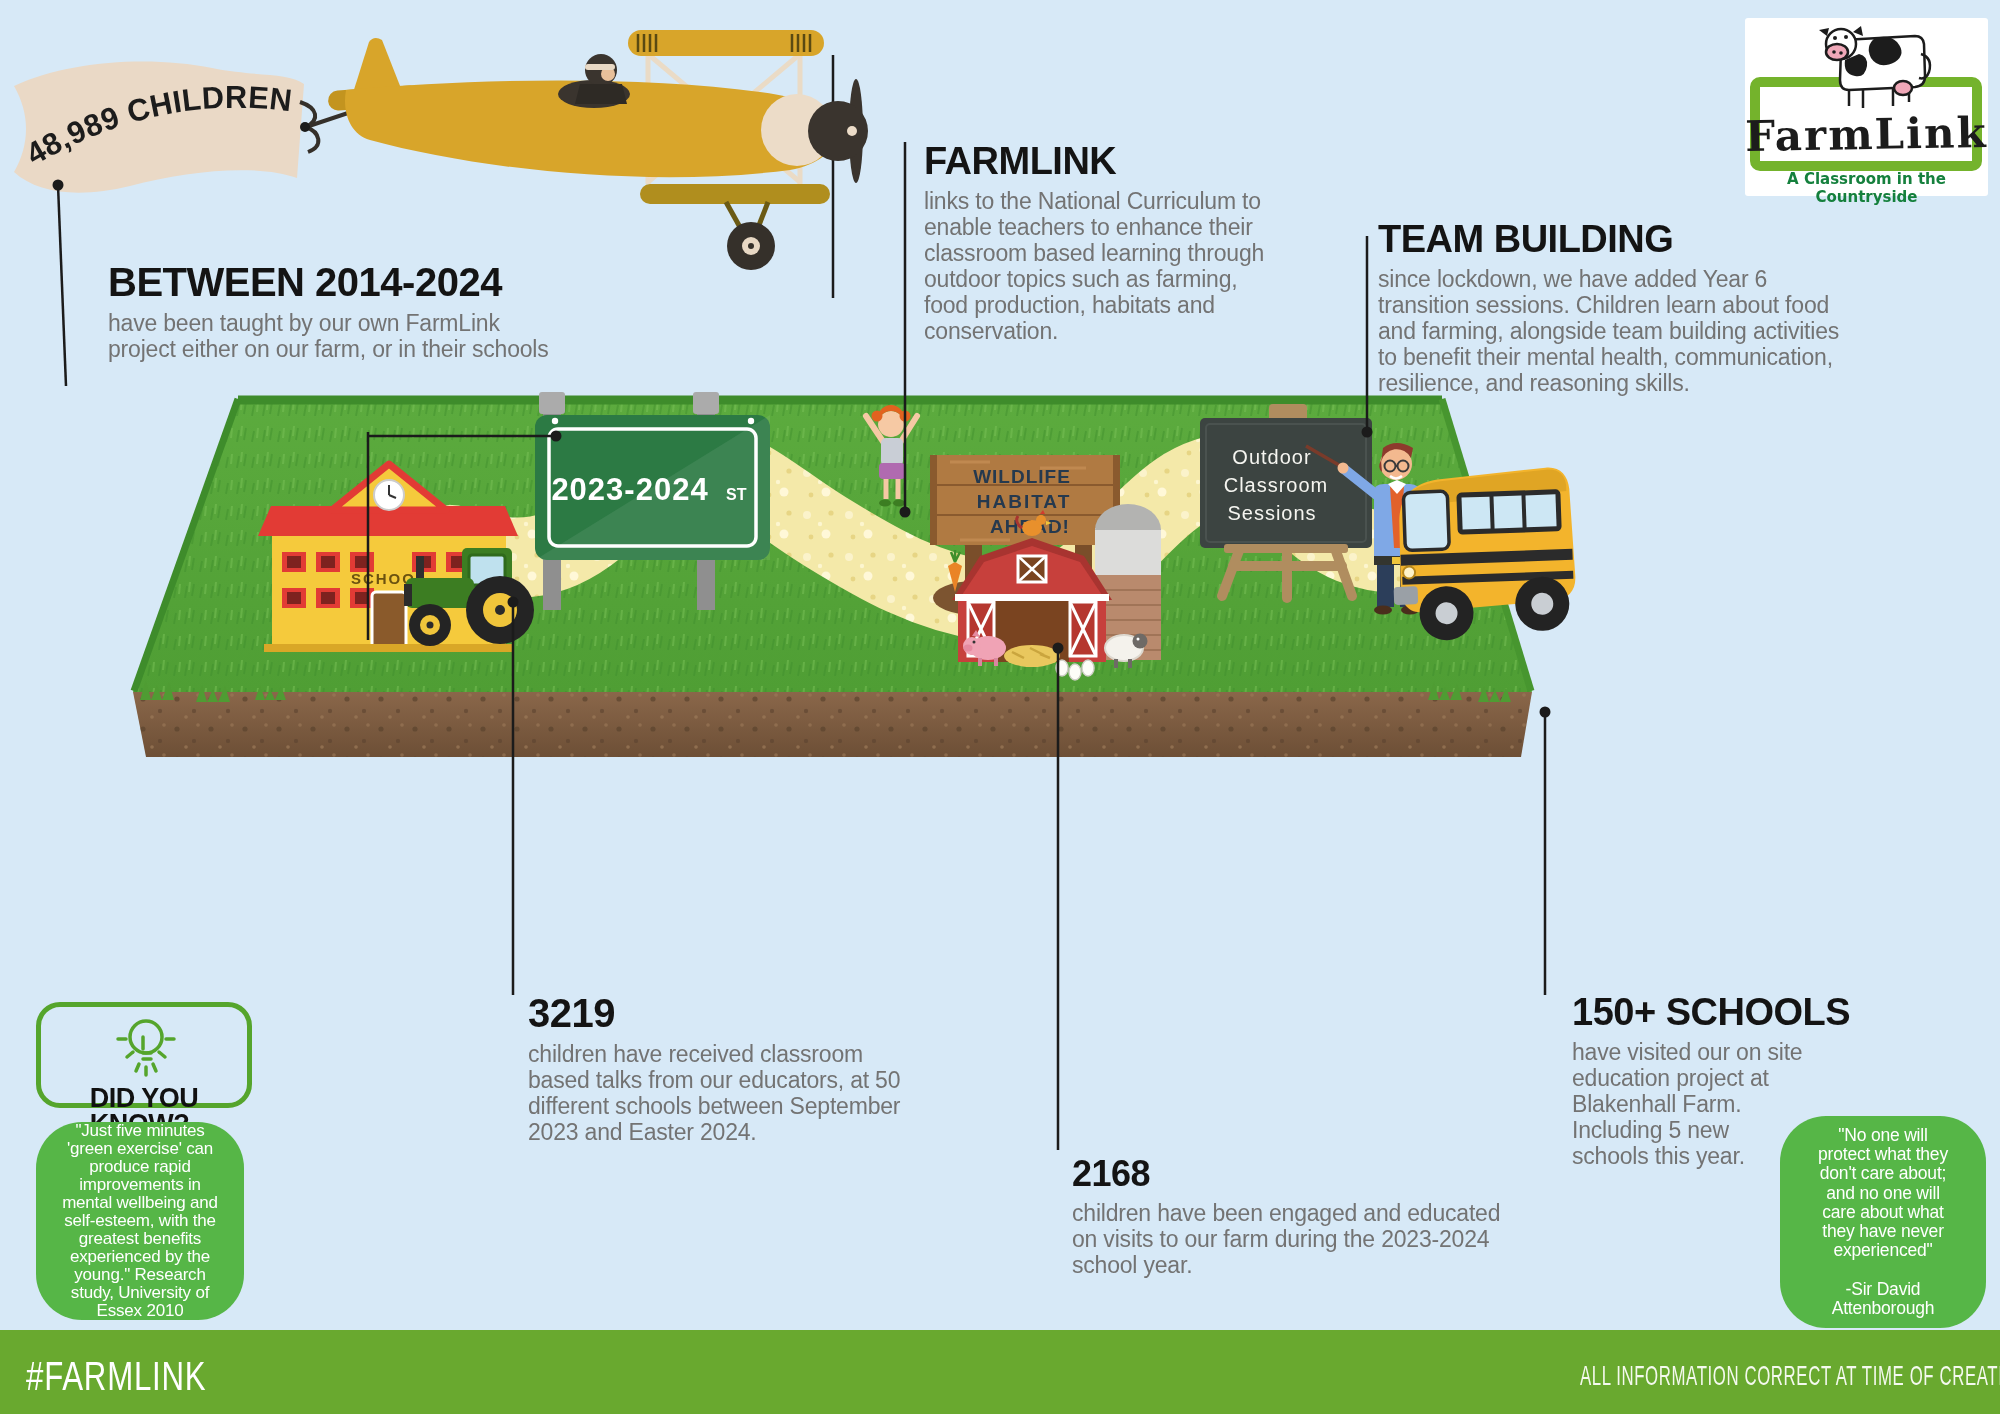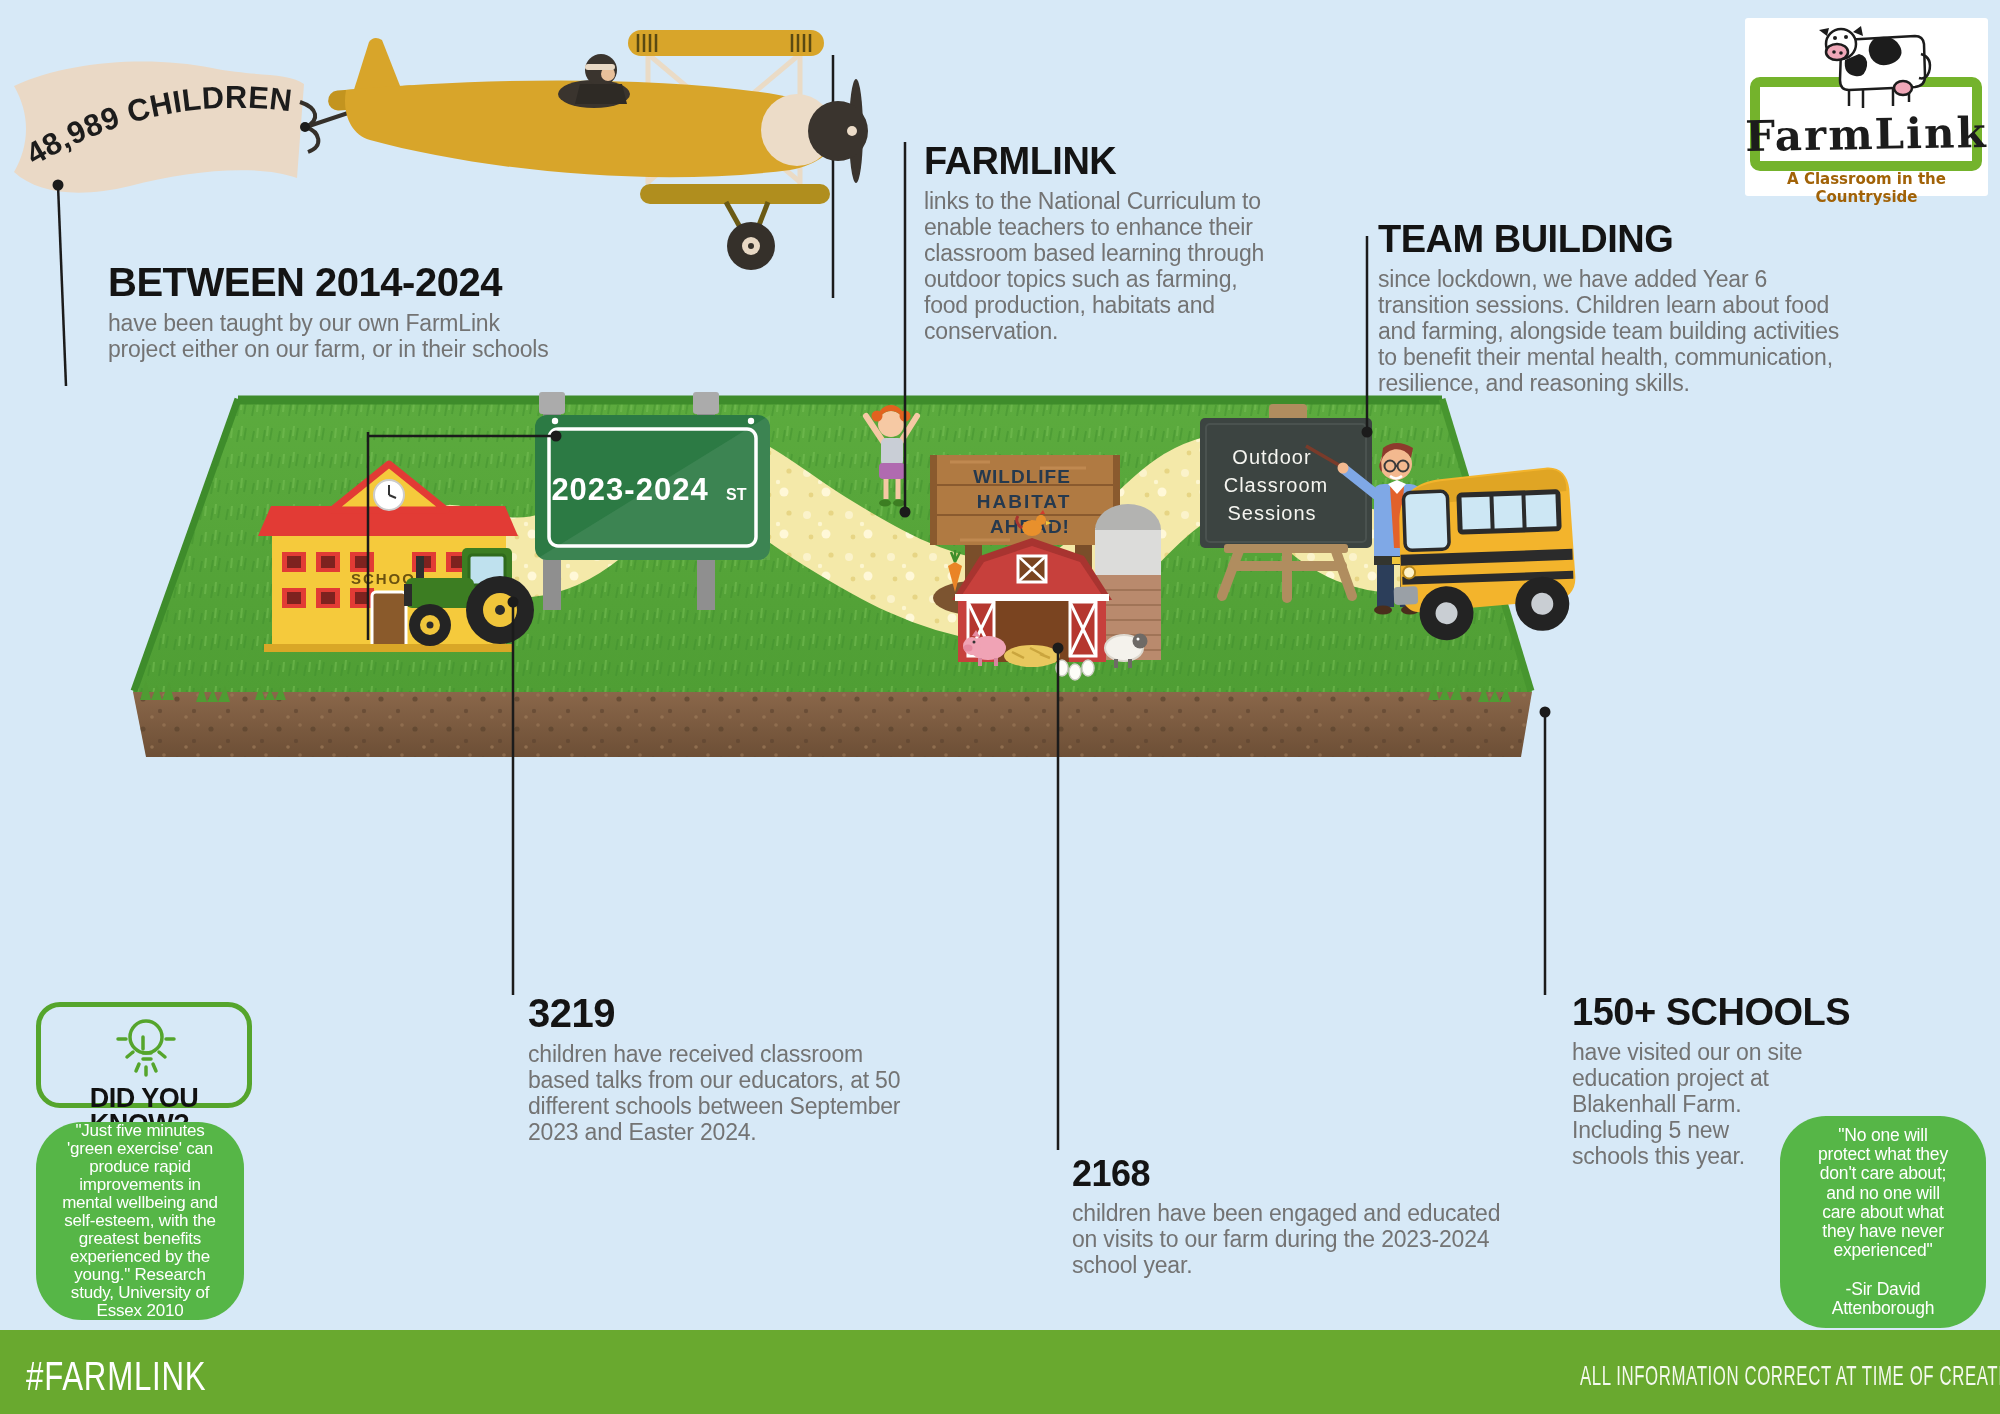--- a/index.html
+++ b/index.html
@@ -13,21 +13,21 @@
   .stat-between{left:108px;top:262px;}
   .stat-7756{left:18px;top:455px;width:334px;text-align:right;}
   .stat-farmlink{left:924px;top:142px;width:420px;}
   .stat-team{left:1378px;top:220px;width:575px;}
   .stat-5588{left:528px;top:993px;width:485px;}
   .stat-2168{left:1072px;top:1156px;width:525px;}
   .stat-150{left:1572px;top:993px;width:305px;}
   .logo-box{left:1745px;top:18px;width:243px;height:178px;background:#ffffff;border-radius:3px;}
   .logo-name{left:0;top:92px;width:243px;text-align:center;font-size:42px;font-weight:bold;
              font-family:"DejaVu Serif","Liberation Serif",serif;letter-spacing:2px;color:#1c1c1c;transform:rotate(-1deg);}
-  .logo-tagline{left:0;top:152px;width:243px;text-align:center;font-size:15px;font-weight:bold;color:#a16207;
+  .logo-tagline{left:0;top:152px;width:243px;text-align:center;font-size:15px;font-weight:bold;color:#15803d;
                 font-family:"DejaVu Sans",sans-serif;}
   .dyk-box{left:36px;top:1002px;width:206px;height:96px;border:5px solid #55a52c;border-radius:24px;
            display:flex;align-items:center;background:transparent;flex-direction:column;}
   .dyk-title{font-size:27px;font-weight:bold;line-height:0.98;letter-spacing:-0.5px;white-space:pre-line;color:#111;}
   .quote-box{background:#56b647;border-radius:46px;color:#ffffff;display:flex;align-items:center;justify-content:center;
              text-align:center;}
   .quote-box p{margin:0;white-space:pre-line;}
   .quote-left{left:36px;top:1122px;width:208px;height:198px;}
   .quote-left p{font-size:17px;line-height:1.06;letter-spacing:-0.2px;}
   .quote-right{left:1780px;top:1116px;width:206px;height:212px;}

